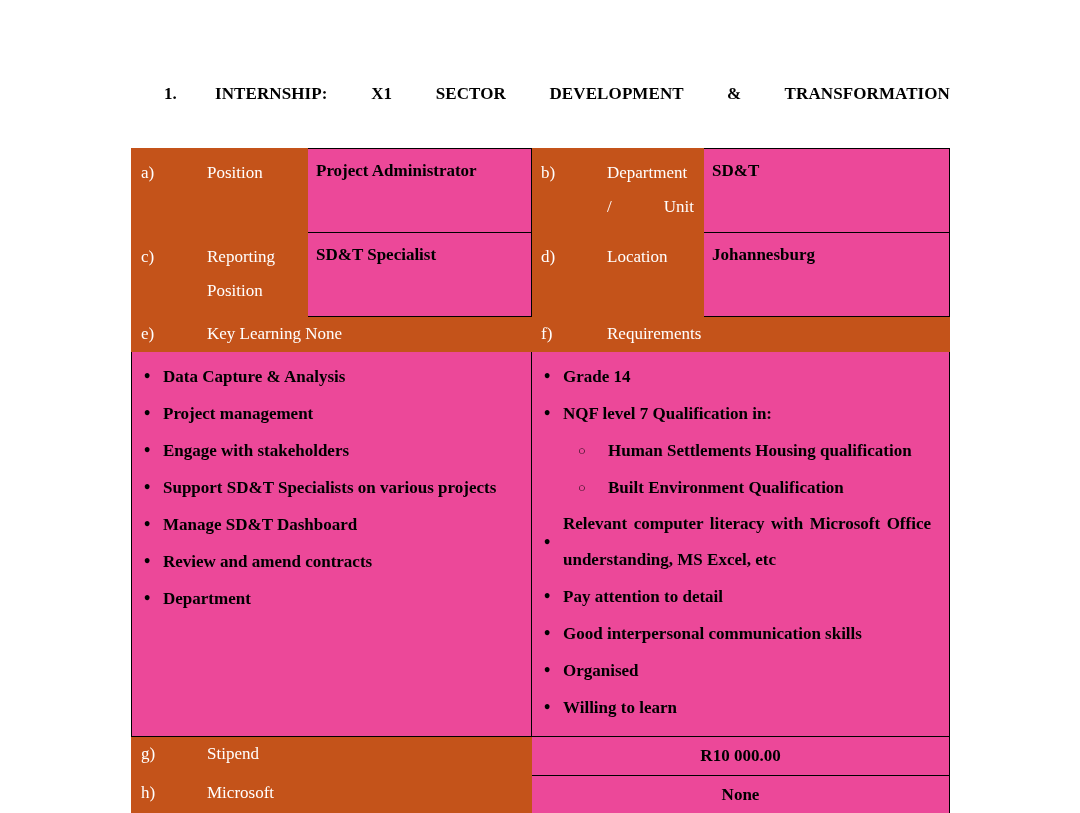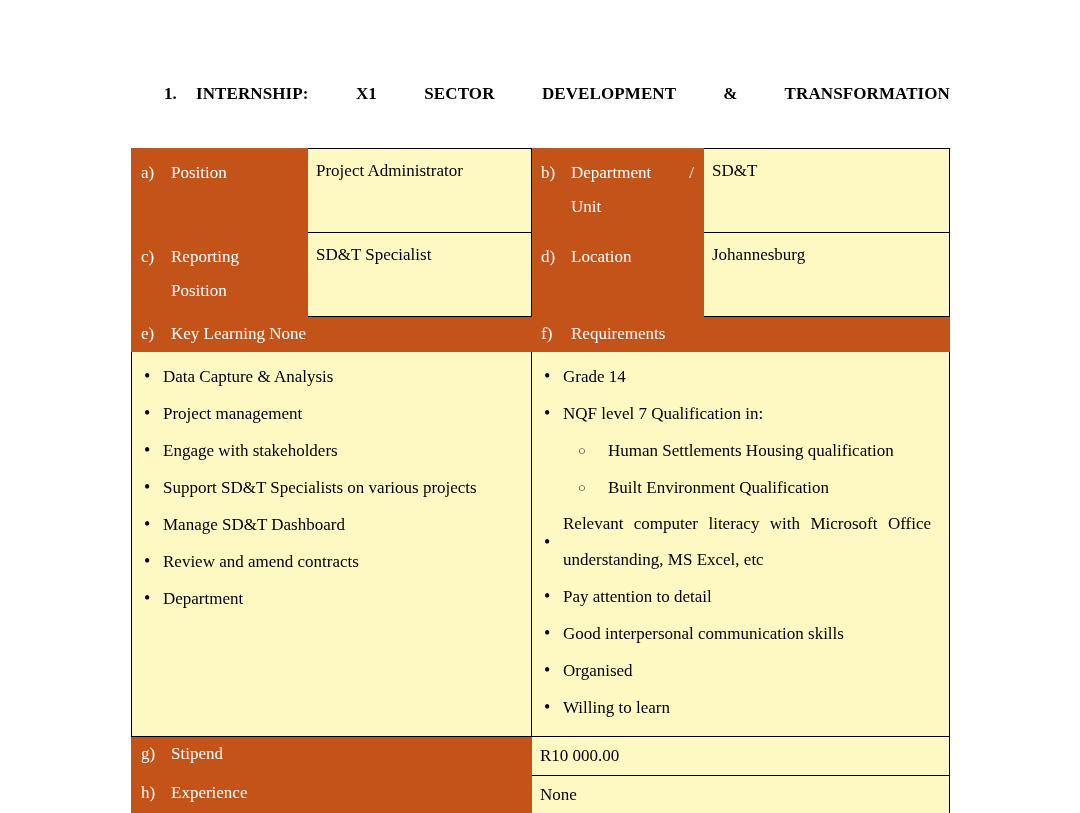--- a/index.html
+++ b/index.html
@@ -49,20 +49,21 @@
     text-align: justify;
     text-align-last: left;
     flex: 1 1 auto;
     letter-spacing: 0.1px;
   }
   .heading-text .l1 {
     display: block;
     text-align: justify;
     text-align-last: justify;
     white-space: normal;
+    margin-left: 19px;
   }
   .heading-text .l2 {
     display: block;
     text-align: left;
   }
 
   
   .jobtable {
     position: absolute;
     left: 131px;
@@ -77,22 +78,23 @@
     vertical-align: top;
     padding: 0;
   }
 
   .orange {
     background: #C4531A;
     color: #ffffff;
     border-color: #C4531A !important;
   }
   .white {
-    background: #fef9c3;
+    background: #ec4899;
     color: #000000;
+    font-weight: bold;
   }
 
   .cellpad {
     padding: 7px 9px 8px 9px;
     line-height: 34px;
   }
   .cellpad-tight {
     padding: 5px 9px 5px 9px;
     line-height: 24px;
   }
@@ -101,20 +103,21 @@
   .lbl {
     display: flex;
     align-items: flex-start;
   }
   .lbl-letter {
     flex: 0 0 30px;
     width: 30px;
   }
   .lbl-text {
     flex: 1 1 auto;
+    margin-left: 36px;
   }
   .lbl-text.justify {
     text-align: justify;
     text-align-last: justify;
   }
 
   
   .blist {
     margin: 0;
     padding: 6px 10px 10px 0;
@@ -148,20 +151,21 @@
     width: 76px;
   }
 
   .valcell {
     padding: 7px 8px 6px 8px;
     line-height: 30px;
   }
   .valcell-sm {
     padding: 6px 8px 6px 8px;
     line-height: 26px;
+    text-align: center;
   }
 </style>
 </head>
 <body>
 
 <div class="page">
 
   <div class="heading-block">
     <div class="heading-row">
       <div class="heading-num">1.</div>
@@ -321,21 +325,21 @@
         </td>
         <td class="white" colspan="2">
           <div class="valcell-sm">R10 000.00</div>
         </td>
       </tr>
 
       <tr>
         <td class="orange" colspan="2">
           <div class="cellpad-tight lbl">
             <span class="lbl-letter">h)</span>
-            <span class="lbl-text">Experience</span>
+            <span class="lbl-text">Microsoft</span>
           </div>
         </td>
         <td class="white" colspan="2">
           <div class="valcell-sm">None</div>
         </td>
       </tr>
 
     </tbody>
   </table>
 

